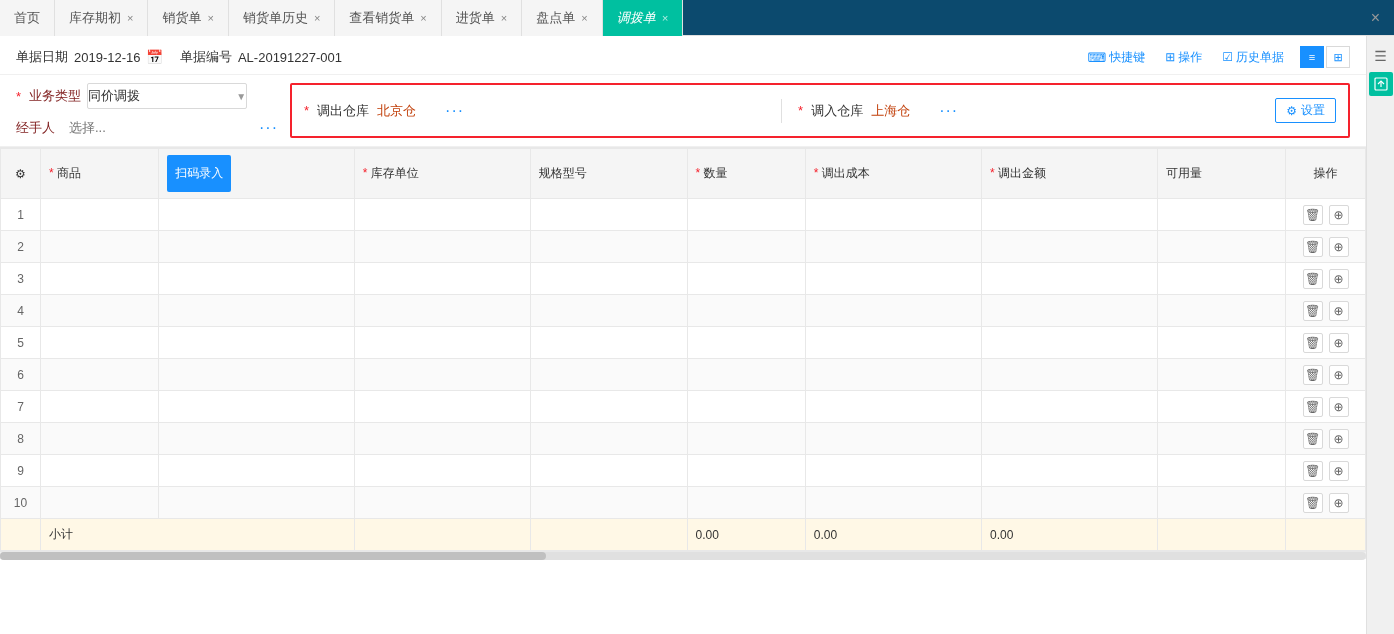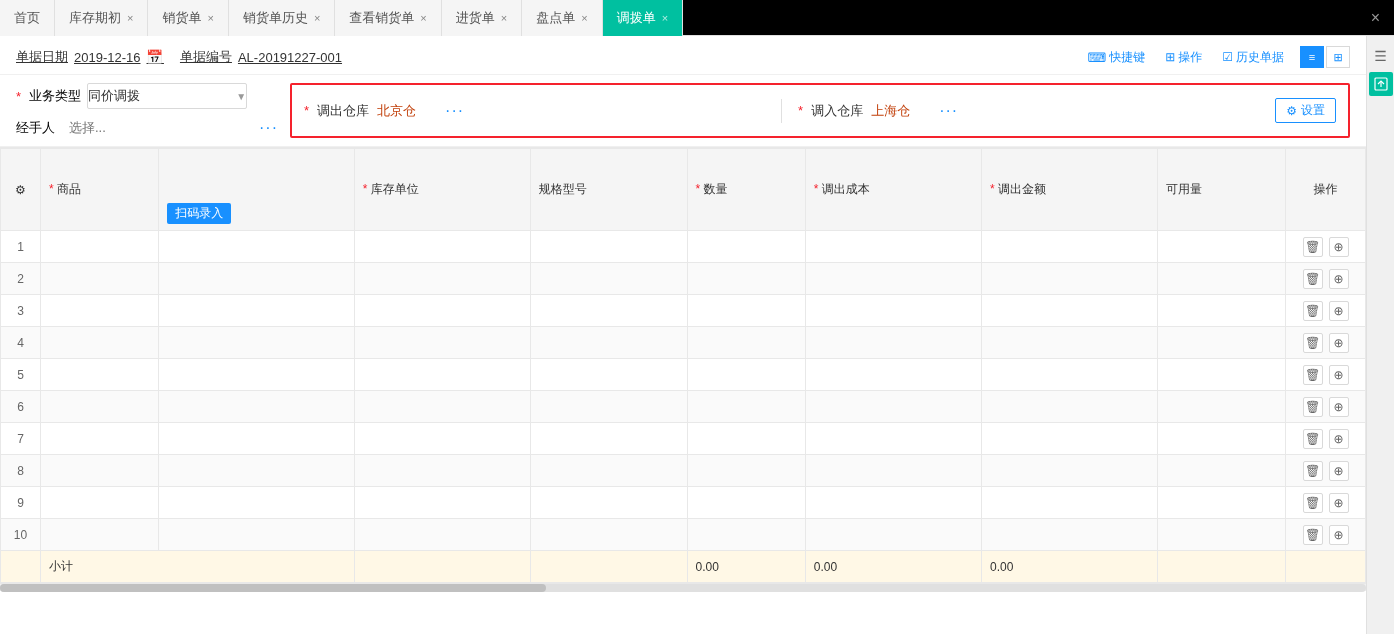--- a/index.html
+++ b/index.html
@@ -2,40 +2,41 @@
 <html><head>
   <meta charset="utf-8">
   <style>
     * { box-sizing: border-box; margin: 0; padding: 0; }
     body { font-family: 'Microsoft YaHei', Arial, sans-serif; font-size: 13px; background: #fff; color: #333; overflow: hidden; }
 
     
     .tab-bar {
       display: flex; align-items: center;
       border-bottom: 1px solid #e0e0e0;
-      background: #000000;
+      background: #0c4a6e;
       height: 36px;
       padding-left: 0;
       position: relative;
     }
     .tab-item {
       display: flex; align-items: center;
       padding: 0 14px;
       height: 36px;
       cursor: pointer;
       font-size: 13px;
       color: #555;
       border-right: 1px solid #e0e0e0;
       white-space: nowrap;
       background: #f5f5f5;
     }
     .tab-item:first-child { border-left: none; }
     .tab-item.active {
       background: #00c0a0;
       color: #fff;
+      font-style: italic;
     }
     .tab-item .tab-close {
       margin-left: 6px;
       font-size: 11px;
       color: inherit;
       opacity: 0.7;
       cursor: pointer;
     }
     .tab-bar-close {
       margin-left: auto;
@@ -53,21 +54,20 @@
       padding: 10px 16px 6px;
       border-bottom: 1px solid #f0f0f0;
       gap: 16px;
     }
     .form-header-left {
       display: flex; align-items: center; gap: 16px;
     }
     .form-field {
       display: flex; align-items: center; gap: 6px;
       font-size: 13px;
-      text-decoration: underline;
     }
     .form-field .value { color: #333; font-weight: normal; }
     .calendar-icon {
       color: #1890ff;
       font-size: 14px;
       cursor: pointer;
     }
     .form-header-right {
       margin-left: auto;
       display: flex; align-items: center; gap: 12px;
@@ -86,21 +86,21 @@
     
     .left-fields {
       display: flex; flex-direction: column; gap: 8px;
       min-width: 260px;
     }
     .field-row {
       display: flex; align-items: center; gap: 6px;
       font-size: 13px;
     }
     .field-row .required { color: #f5222d; margin-right: 2px; }
-    .field-row .field-label { color: #000000; white-space: nowrap; }
+    .field-row .field-label { color: #7f1d1d; white-space: nowrap; }
     .field-select {
       display: flex; align-items: center;
       border: 1px solid #d9d9d9; border-radius: 2px;
       padding: 3px 0;
       min-width: 160px;
       background: #fff;
       cursor: pointer;
       justify-content: space-between;
     }
     .field-input-text {
@@ -186,24 +186,23 @@
       cursor: pointer;
       background: #fff;
       font-size: 12px;
       color: #666;
     }
     .scan-btn {
       background: #1890ff;
       color: #fff;
       border: none;
       border-radius: 2px;
-      padding: 2px 8px;
+      padding: 10px 8px;
       font-size: 12px;
       cursor: pointer;
-      margin-top: 48px;
     }
     .th-settings {
       width: 36px;
       text-align: center;
     }
     .th-action { text-align: center; width: 80px; }
 
     
     .right-sidebar {
       position: fixed;

